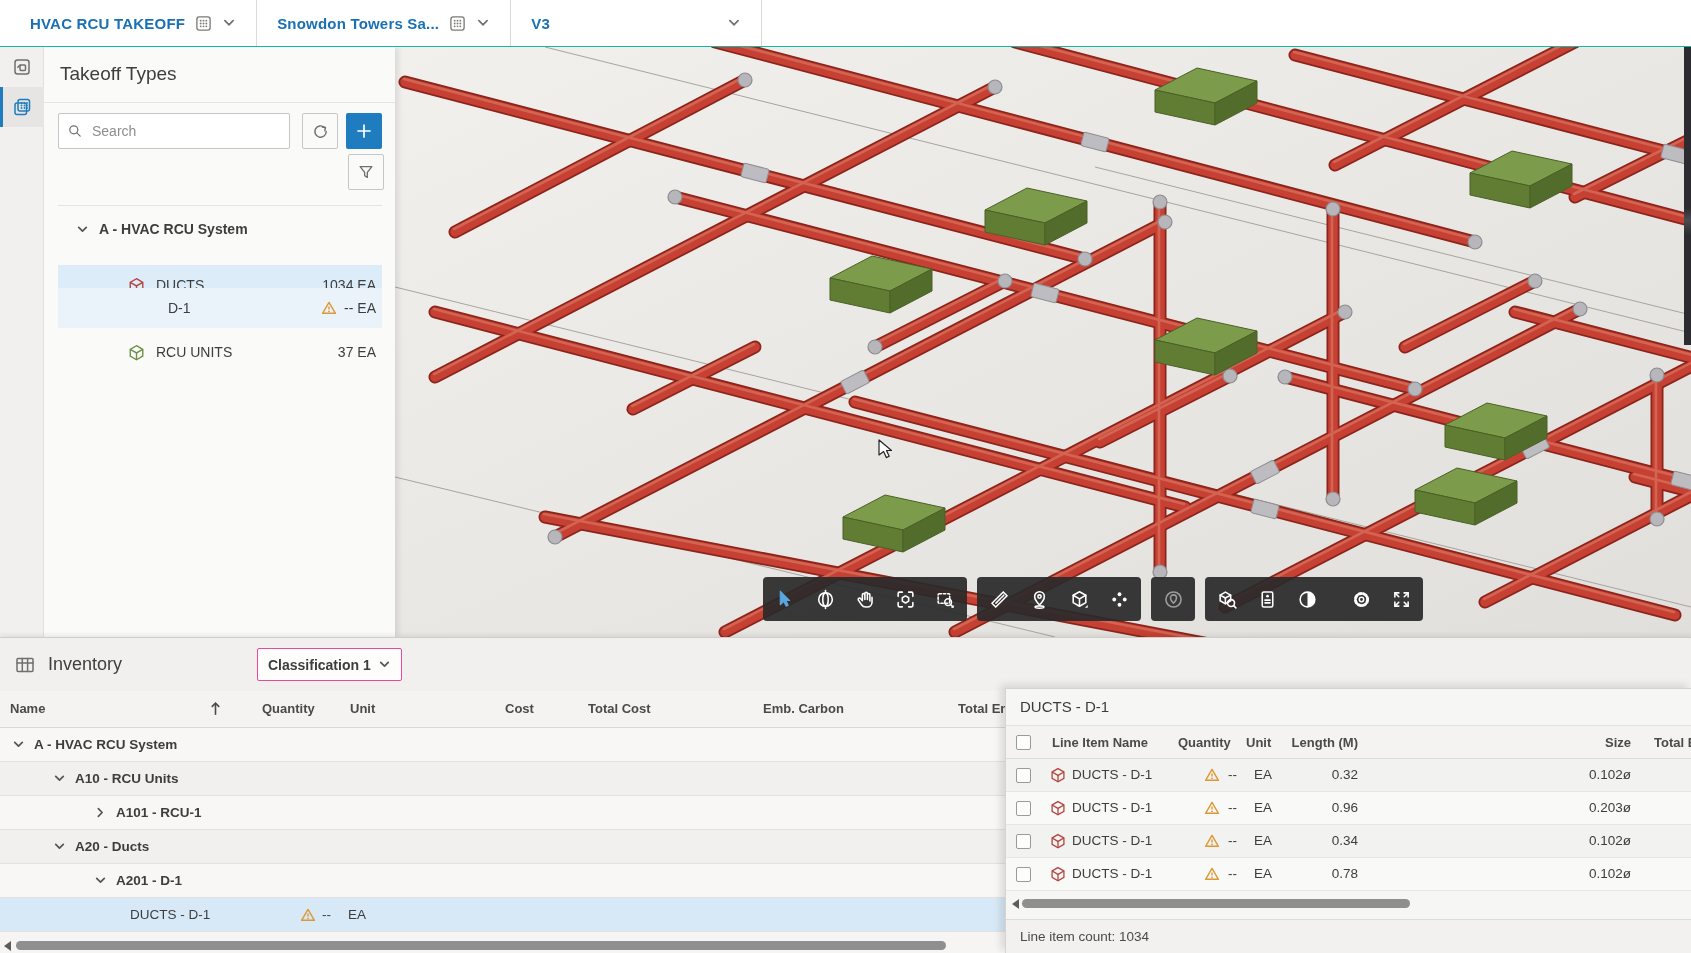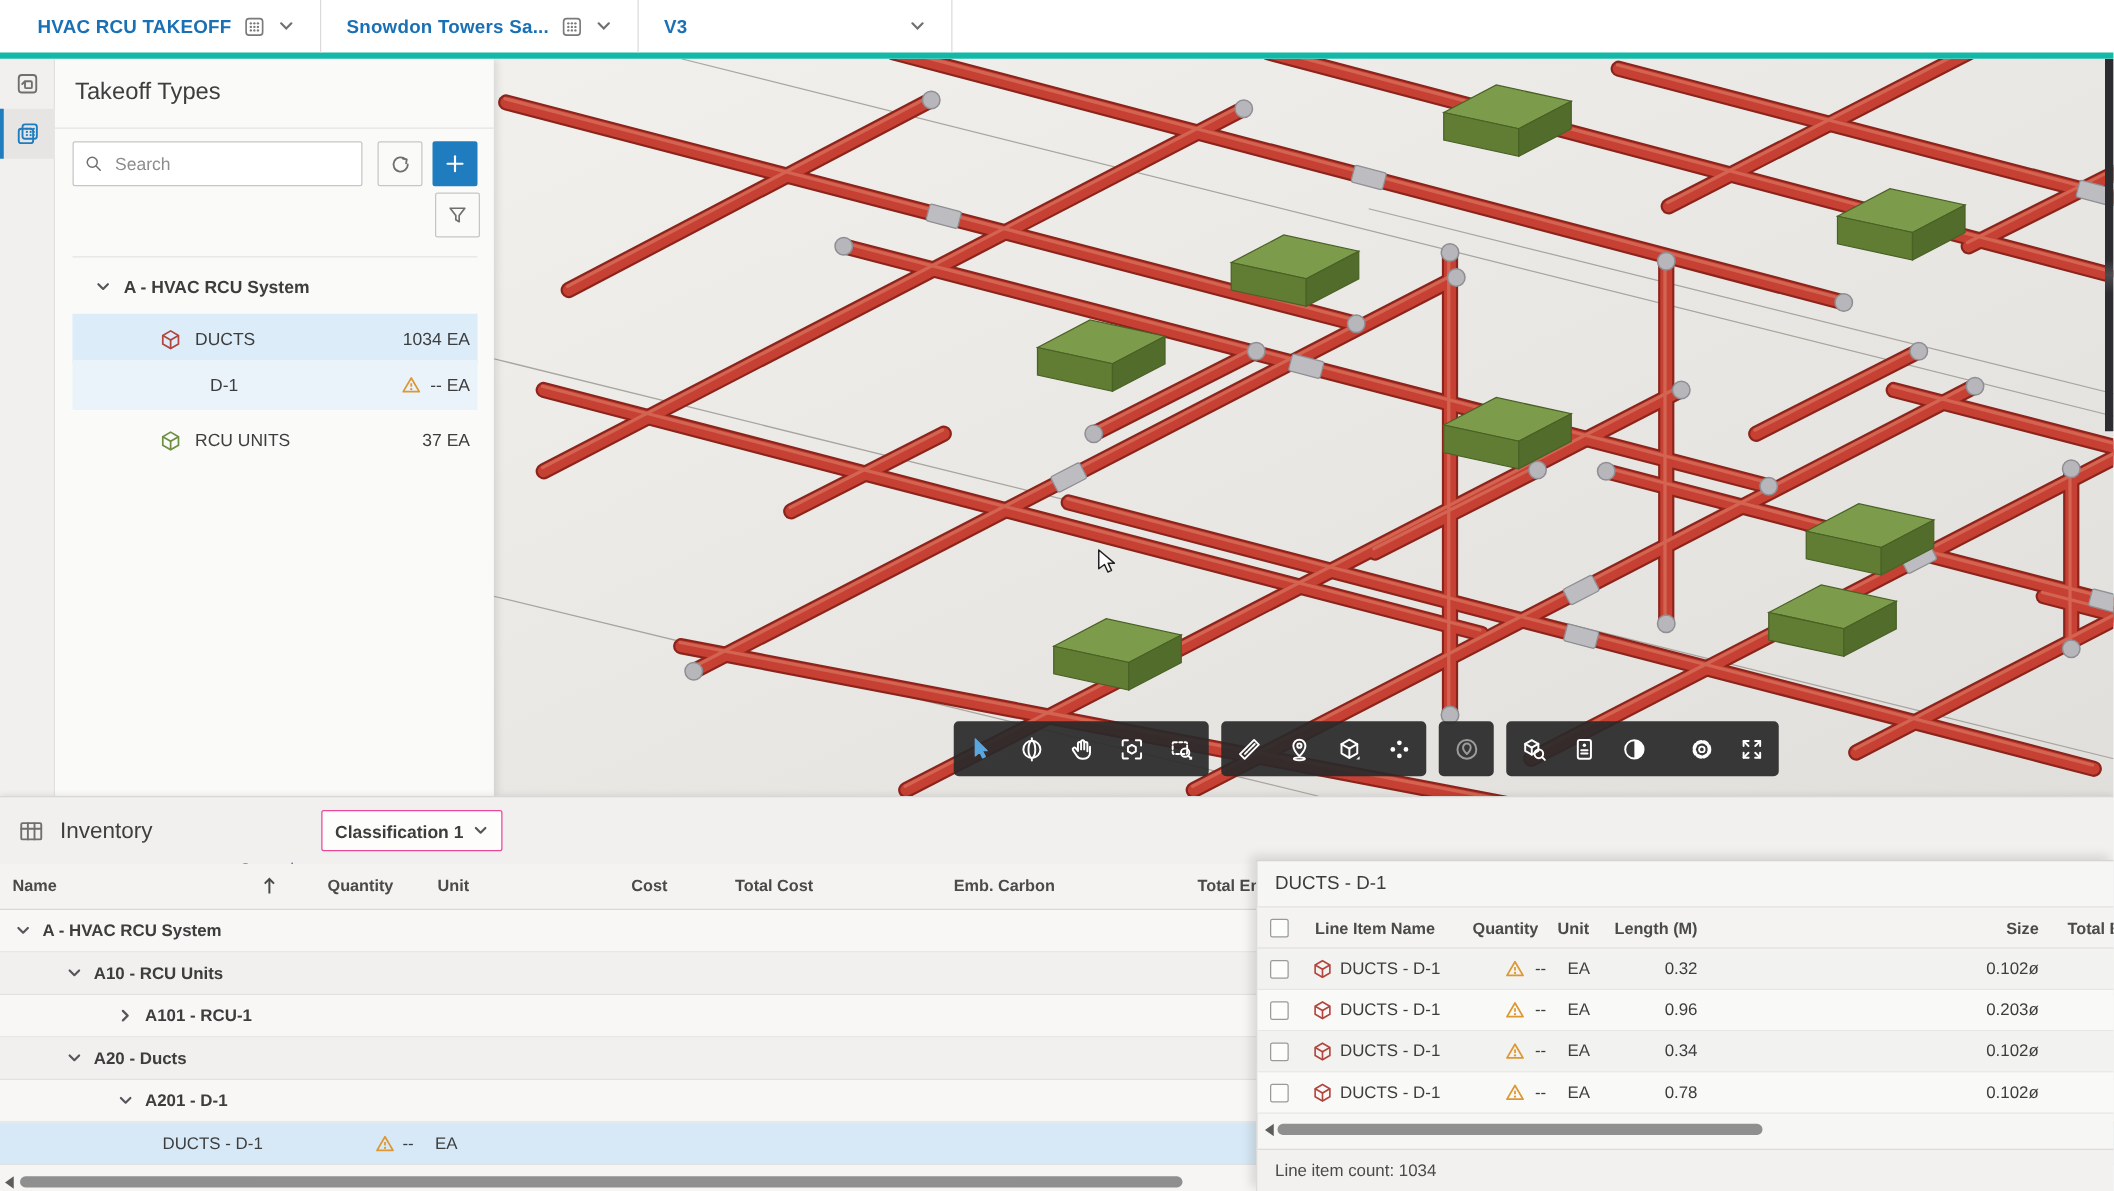--- a/index.html
+++ b/index.html
@@ -2,21 +2,21 @@
 <html><head>
 <meta charset="utf-8">
 <style>
   html,body{margin:0;padding:0;background:#ffffff;}
   *{box-sizing:border-box;}
   .app{position:relative;width:1691px;height:953px;overflow:hidden;
        font-family:"Liberation Sans","DejaVu Sans",sans-serif;color:#3d3d3d;background:#fff;}
 
   
   .topbar{position:absolute;left:0;top:0;width:1691px;height:47px;background:#fff;
-          border-bottom:5px solid #14b8a6;display:flex;align-items:stretch;z-index:30;}
+          border-bottom:1px solid #14b8a6;display:flex;align-items:stretch;z-index:30;}
   .tb-item{display:flex;align-items:center;gap:10px;padding:0 20px;cursor:pointer;}
   .tb-item:first-child{padding-left:30px;}
   .tb-label{color:#1a70b5;font-size:15px;font-weight:600;letter-spacing:.2px;white-space:nowrap;}
   .tb-sep{width:1px;background:#dcdbd9;margin:0;}
   .tb-version{width:250px;}
   .tb-version .tb-chev{margin-left:auto;}
   .icon-waffle{width:17px;height:17px;}
   .tb-chev{width:14px;height:14px;}
 
   
@@ -262,21 +262,21 @@
     </div>
     <div class="tp-div2"></div>
 
     <div class="tp-group">
       <svg class="chev-s">
           <use href="#sym-chev"></use>
         </svg>
       <span class="tp-group-label">A - HVAC RCU System</span>
     </div>
 
-    <div class="tp-row sel" style="top:204px;">
+    <div class="tp-row sel" style="top:218px;">
       <svg class="cube red">
           <use href="#sym-cube"></use>
         </svg>
       <span class="tp-row-label">DUCTS</span>
       <span class="tp-qty">
         <span>1034 EA</span>
       </span>
     </div>
     <div class="tp-row sub" style="top:241px;">
       <span class="tp-row-label indent">D-1</span>

